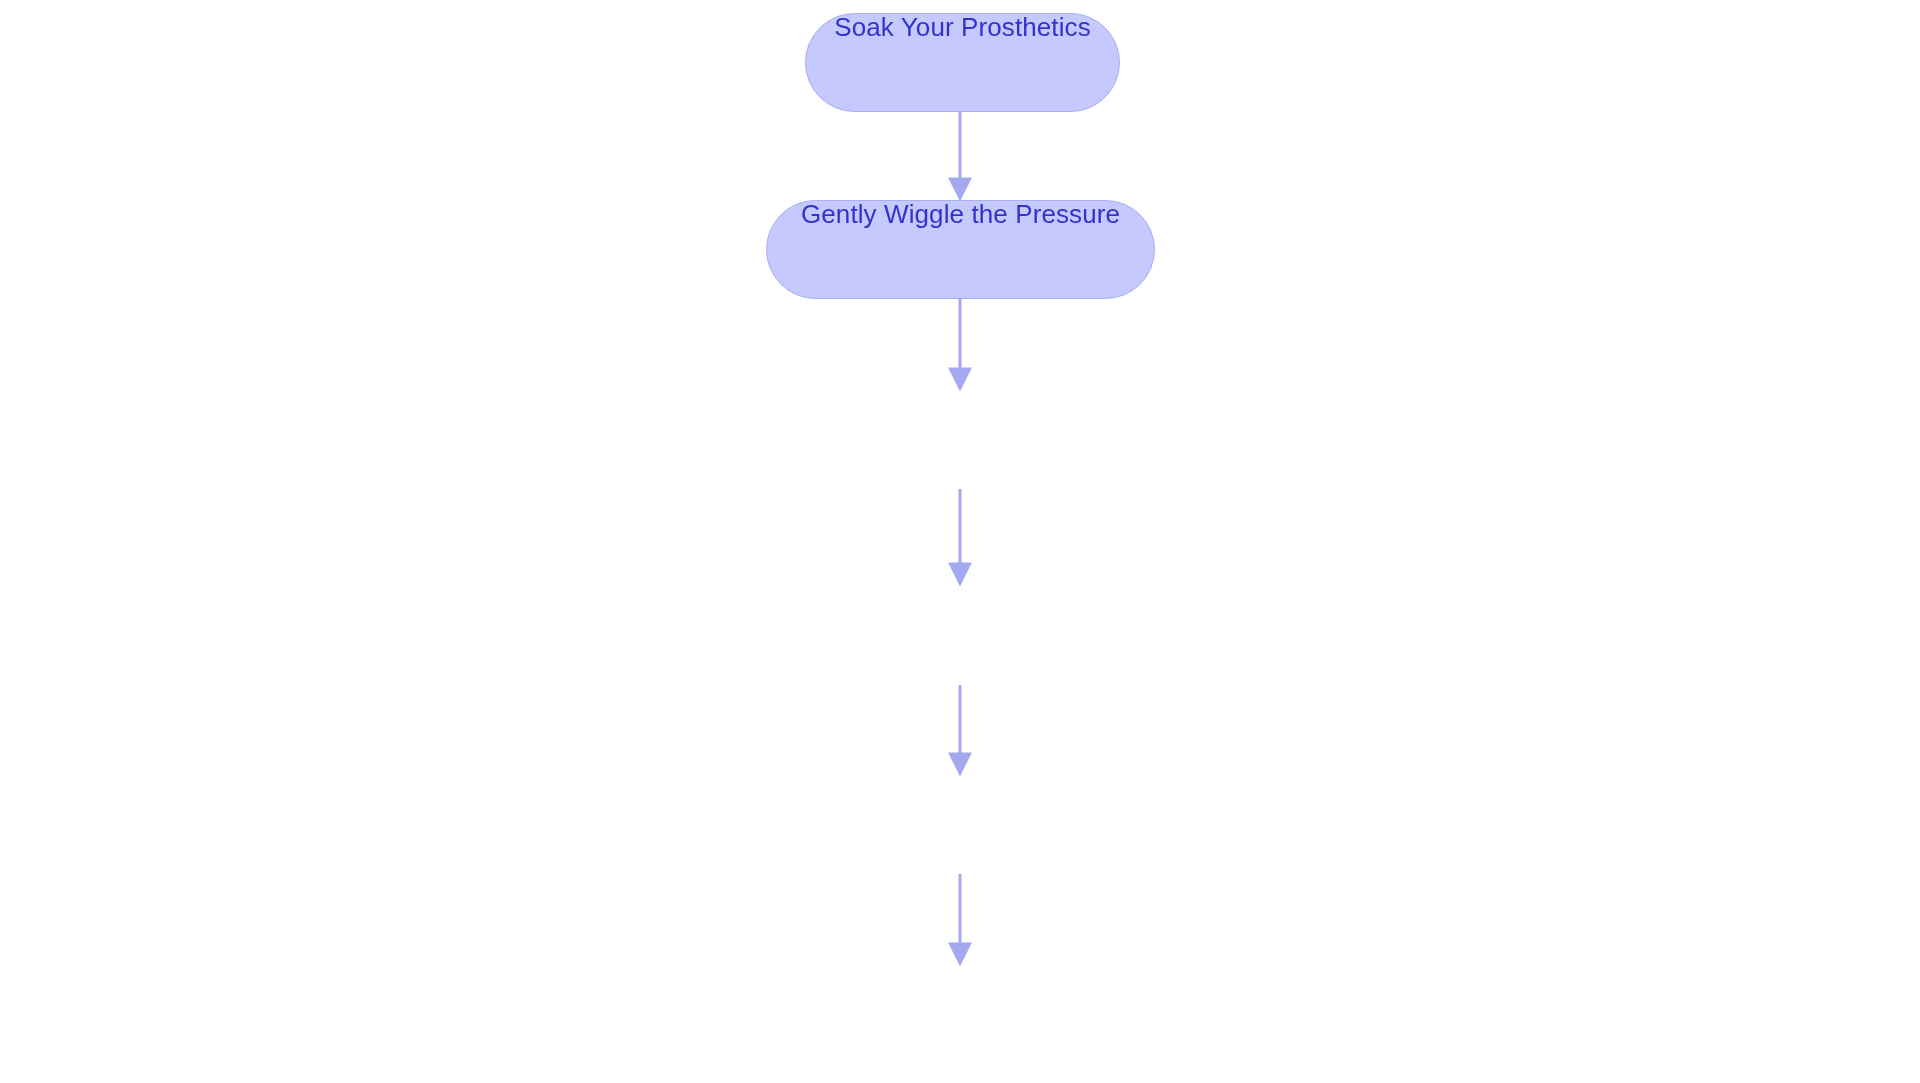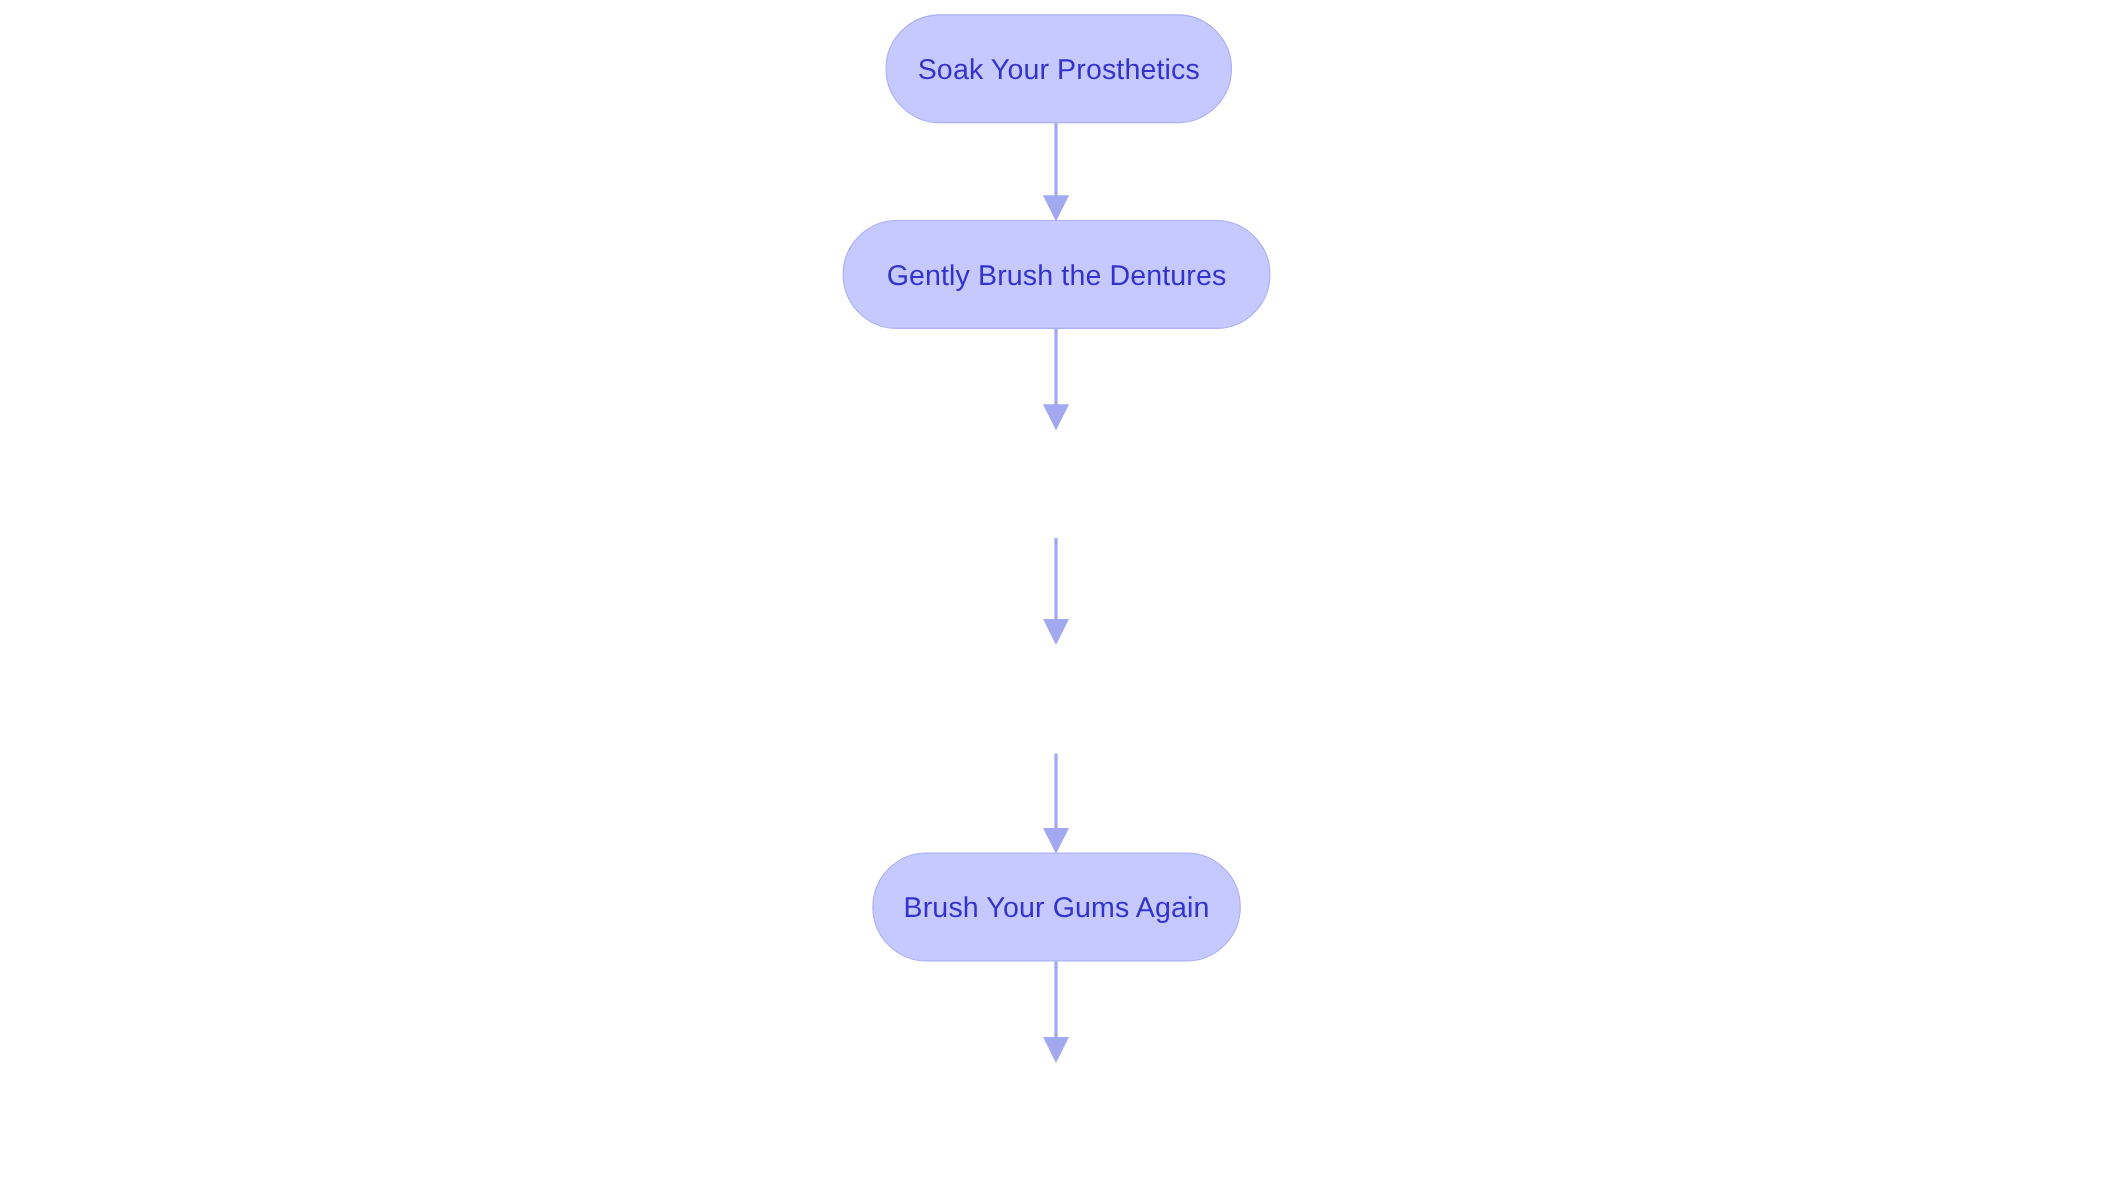--- a/index.html
+++ b/index.html
@@ -29,21 +29,21 @@
     width: 1920px;
     height: 1083px;
     pointer-events: none;
   }
 
   
   .node {
     position: absolute;
     box-sizing: border-box;
     display: flex;
-    align-items: center;
+    align-items: flex-start;
     justify-content: center;
     background: #c5c9fd;
     border: 1.5px solid #a9aef5;
     border-radius: 60px;
     height: 99px;
     z-index: 2;
   }
   .node-label {
     font-family: "Liberation Sans", sans-serif;
     font-size: 26px;
@@ -81,23 +81,20 @@
       <line x1="960" y1="685" x2="960" y2="753" marker-end="url(#arrowhead)"></line>
       <line x1="960" y1="874" x2="960" y2="943" marker-end="url(#arrowhead)"></line>
     </g>
   </svg>
 
   <div class="node" id="node-0">
     <span class="node-label">Soak Your Prosthetics</span>
   </div>
 
   <div class="node" id="node-1">
-    <span class="node-label">Gently Brush the Dentures</span>
+    <span class="node-label">Gently Wiggle the Pressure</span>
   </div>
 
 
 
-  <div class="node" id="node-4">
-    <span class="node-label">Brush Your Gums Again</span>
-  </div>
 
 
 </div>
 
 </body></html>

